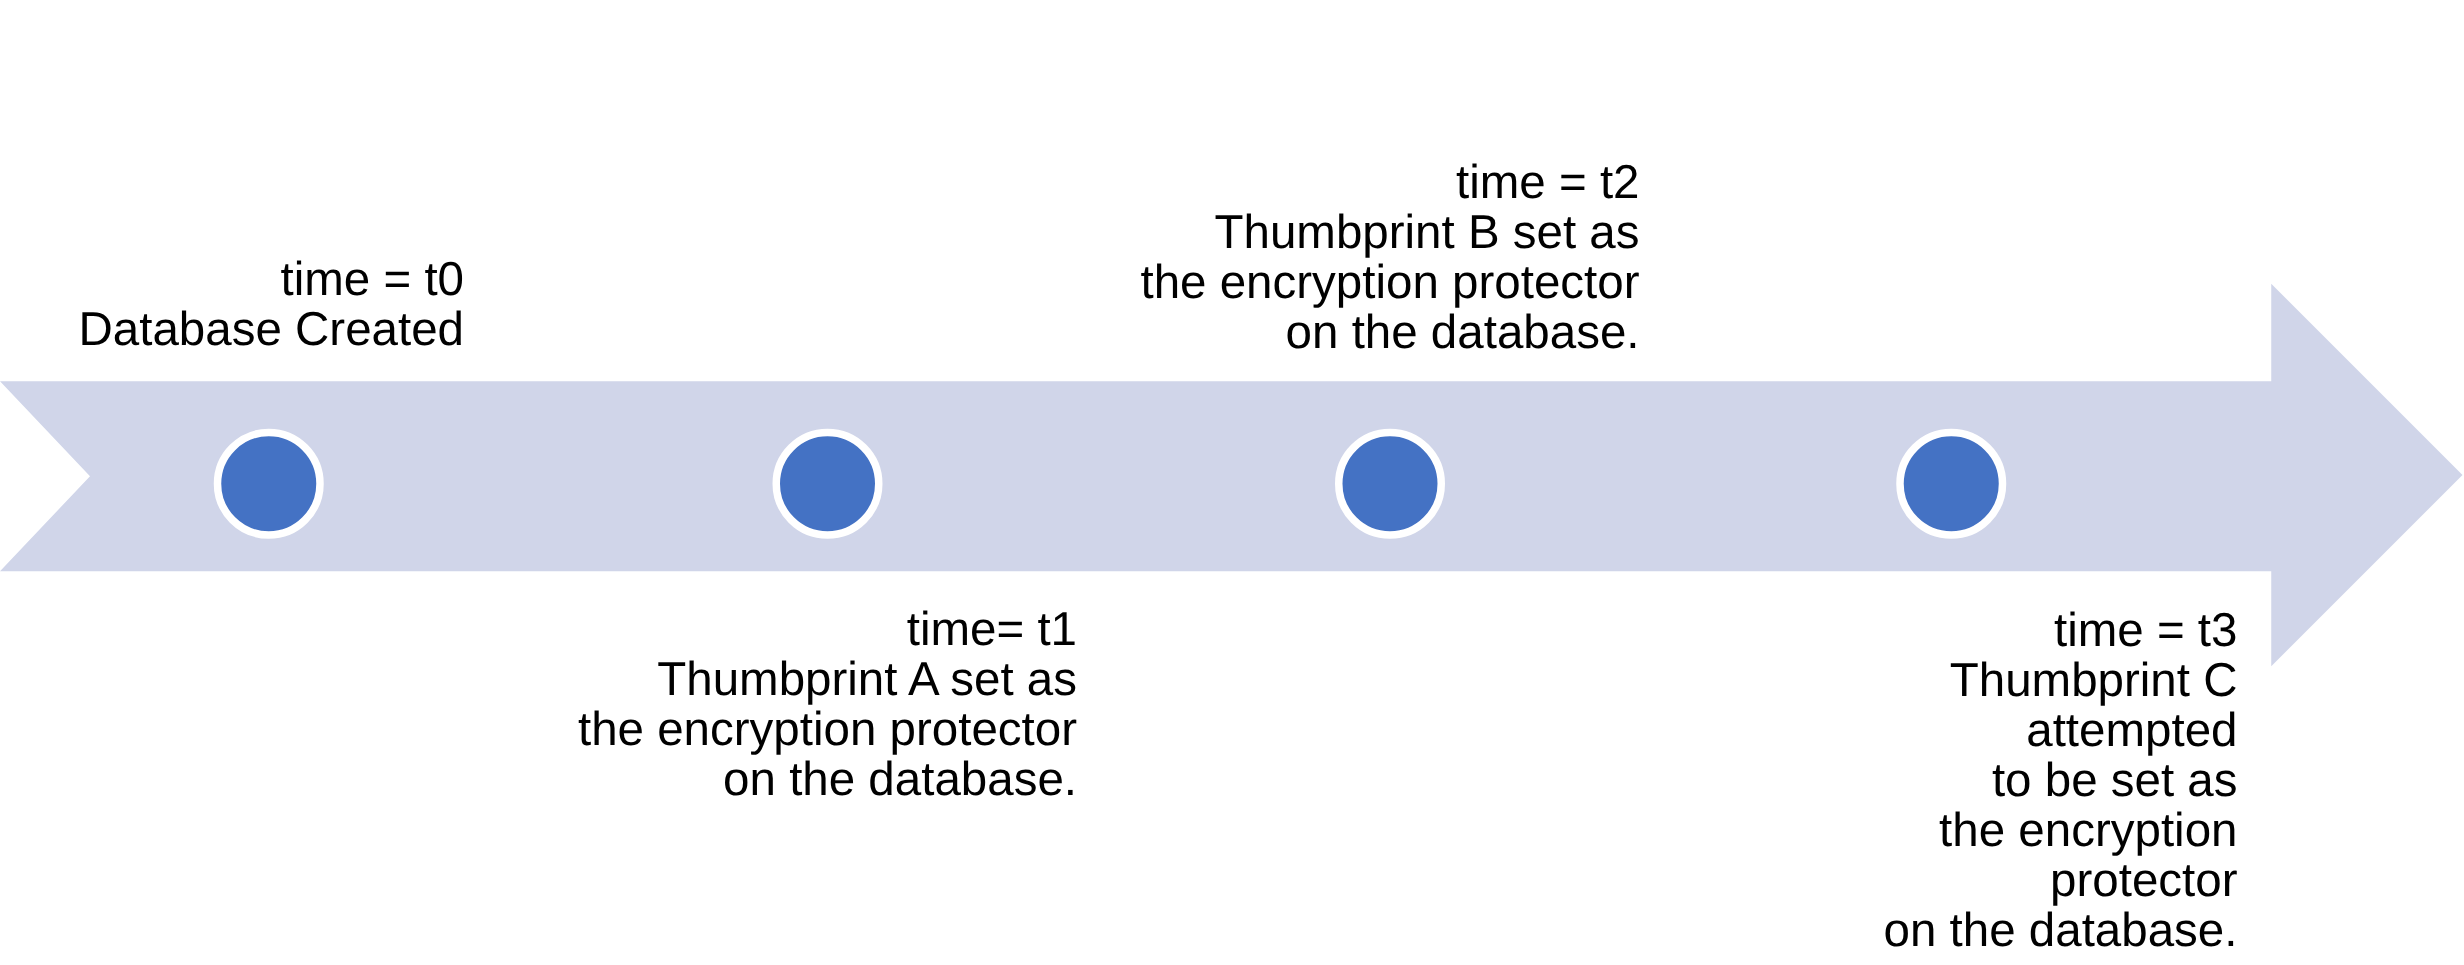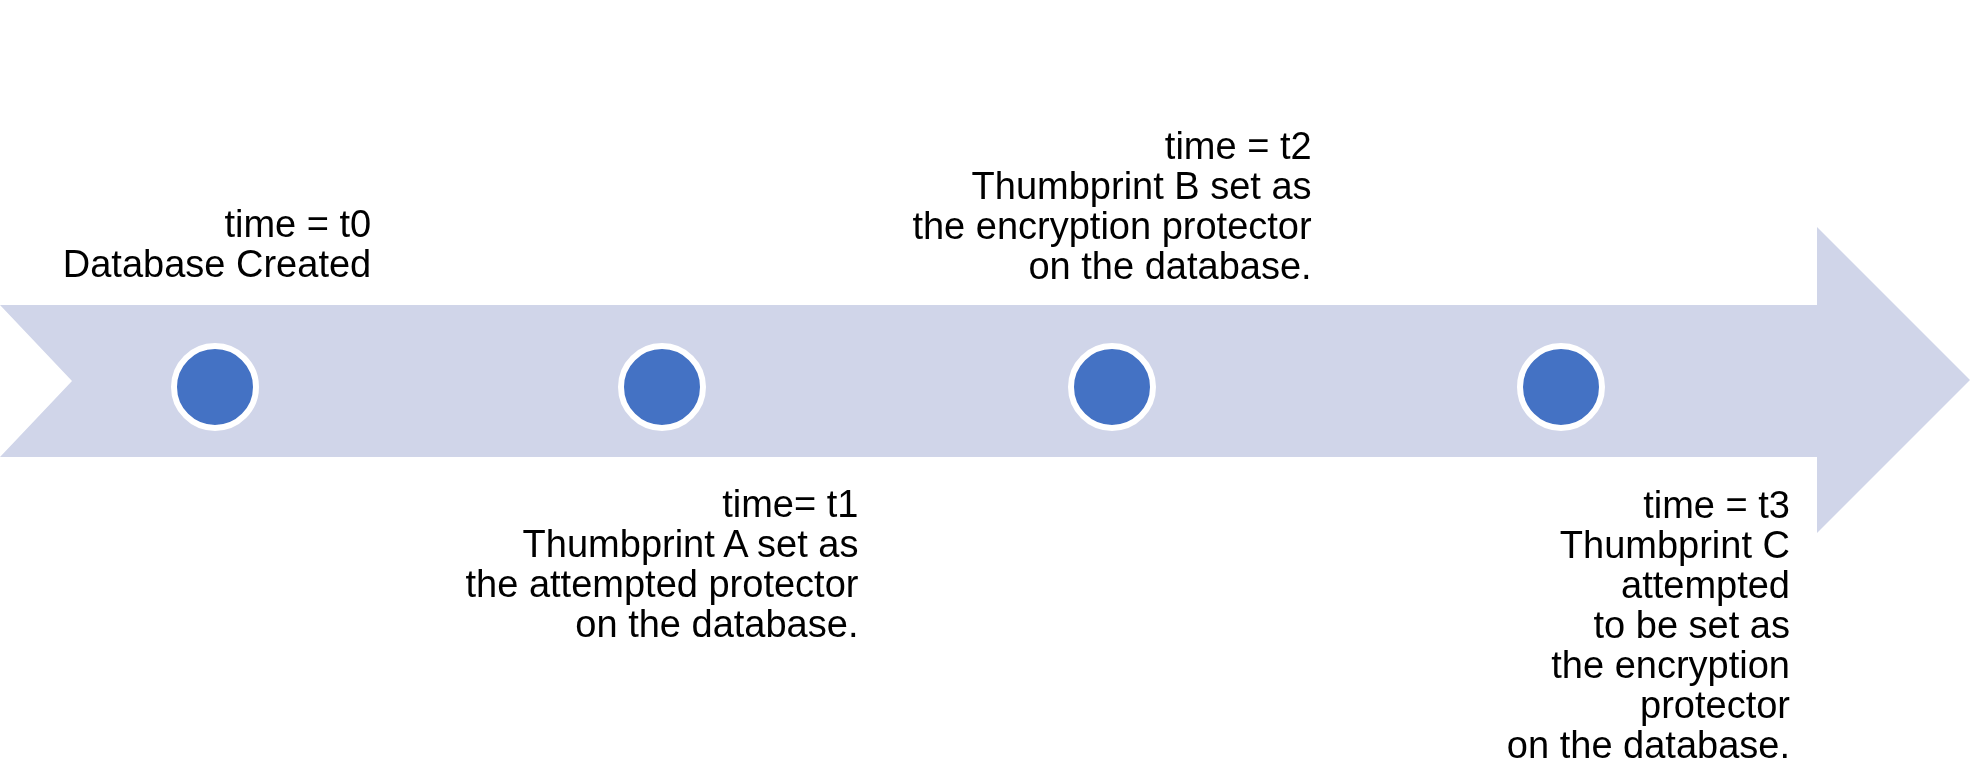--- a/index.html
+++ b/index.html
@@ -53,21 +53,21 @@
   <circle class="dot" cy="387" r="41" cx="662"></circle>
   <circle class="dot" cy="387" r="41" cx="1112"></circle>
   <circle class="dot" cy="387" r="41" cx="1561"></circle>
 </svg>
 
 <div class="label l1">time = t0
 Database Created</div>
 
 <div class="label l2">time= t1
 Thumbprint A set as
-the attempted protector
+the encryption protector
 on the database.</div>
 
 <div class="label l3">time = t2
 Thumbprint B set as
 the encryption protector
 on the database.</div>
 
 <div class="label l4">time = t3
 Thumbprint C attempted
 to be set as

